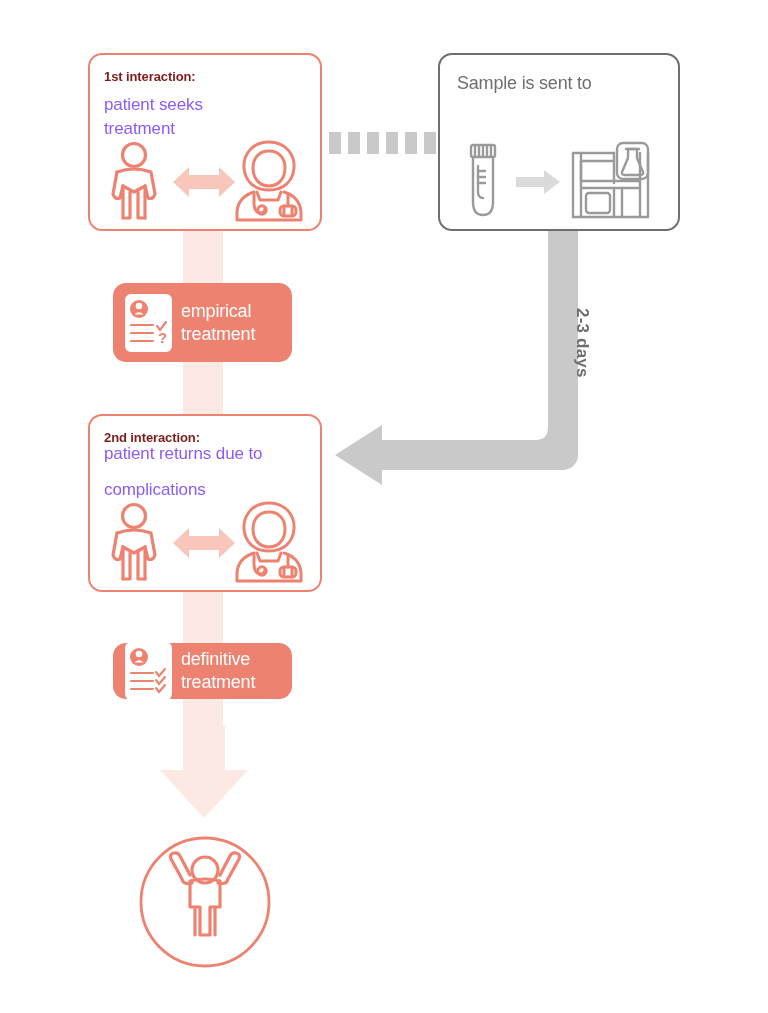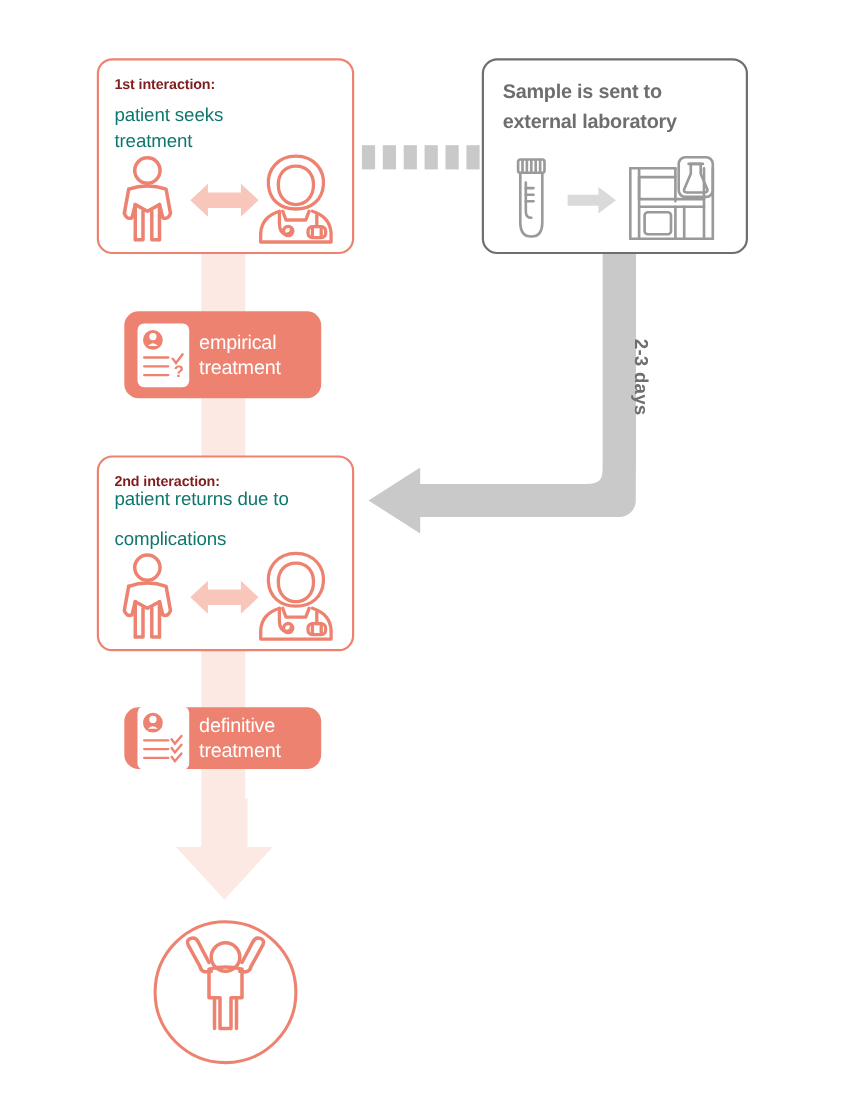--- a/index.html
+++ b/index.html
@@ -19,25 +19,25 @@
   }
   .card-gray{
     position:absolute;box-sizing:border-box;
     border:2px solid #6E6E6E;border-radius:14px;background:#ffffff;
   }
   .card-title{
     position:absolute;font-weight:bold;color:#7f1d1d;font-size:13px;
     letter-spacing:-0.1px;white-space:nowrap;
   }
   .card-sub{
-    position:absolute;color:#0f766e;font-size:17px;line-height:24px;
+    position:absolute;color:#8b5cf6;font-size:17px;line-height:24px;
     letter-spacing:-0.1px;
   }
   .card-title-gray{
-    position:absolute;font-weight:bold;color:#6E6E6E;font-size:18px;
+    position:absolute;font-weight:normal;color:#6E6E6E;font-size:18px;
     line-height:27px;letter-spacing:-0.2px;
   }
 
   
   .badge{
     position:absolute;box-sizing:border-box;background:#EE8270;
     border-radius:13px;display:flex;align-items:center;
   }
   .badge-label{
     color:#ffffff;font-weight:normal;font-size:18px;line-height:23px;
@@ -113,21 +113,20 @@
       <path d="M 22,53 L 22,63 Q 22,72 28,73 Q 33,73 33,68"></path>
       <circle cx="30" cy="70" r="4.2"></circle>
       <path d="M 56,55 L 56,66 M 52,66 L 52,74 M 60,66 L 60,74"></path>
       <rect x="48" y="66" width="16" height="10" rx="4"></rect>
     </g>
   </svg>
 
   <div class="card-gray" style="left:438px;top:53px;width:242px;height:178px;">
   </div>
   <div class="card-title-gray" style="left:457px;top:70px;">Sample is sent to</div>
-  <div class="card-title-gray" style="left:457px;top:97px;">external laboratory</div>
 
   <svg style="position:absolute;left:465px;top:144px;width:36px;height:74px;">
     <g stroke="#9A9A9A" stroke-width="2.4" fill="none" stroke-linecap="round" stroke-linejoin="round">
       <rect x="6" y="1" width="24" height="12" rx="2"></rect>
       <path d="M 10,2 L 10,12 M 14,2 L 14,12 M 18,2 L 18,12 M 22,2 L 22,12 M 26,2 L 26,12"></path>
       <path d="M 8,14 L 8,58 Q 8,71 18,71 Q 28,71 28,58 L 28,14"></path>
       <path d="M 13,22 L 13,48 Q 13,54 18,54"></path>
       <path d="M 13,27 L 20,27 M 13,33 L 20,33 M 13,39 L 20,39"></path>
     </g>
   </svg>

